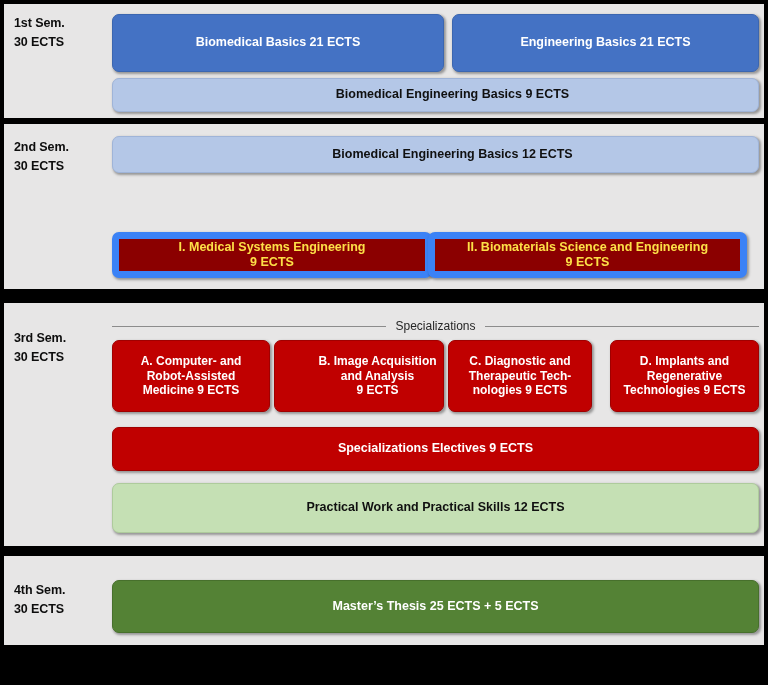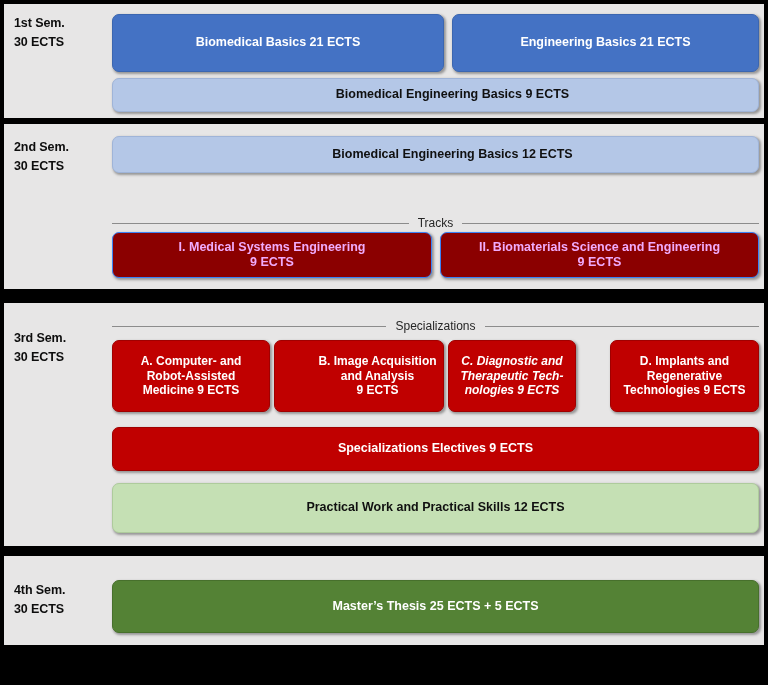--- a/index.html
+++ b/index.html
@@ -61,21 +61,21 @@
     justify-content: center;
     text-align: center;
     font-weight: bold;
     line-height: 1.22;
     padding: 2px 6px;
     box-shadow: 1.5px 1.5px 2.5px rgba(0,0,0,0.35);
   }
 
   .blue        { background: #4472C4; color: #ffffff; border: 1px solid #3b66b0; }
   .lightblue   { background: #B4C7E7; color: #101010; border: 1px solid #9fb4d8; padding-left: 40px; }
-  .darkred     { background: #8B0000; color: #f0abfc; border: 1px solid #3b82f6; }
+  .darkred     { background: #8B0000; color: #fde047; border: 7px solid #3b82f6; }
   .red         { background: #C00000; color: #ffffff; border: 1px solid #a00000; }
   .lightgreen  { background: #C5E0B4; color: #101010; border: 1px solid #aecb9c; }
   .green       { background: #548235; color: #ffffff; border: 1px solid #47702c; }
 
   
   #box-biomedical-basics  { left: 108px; top: 10px;  width: 332px; height: 58px; font-size: 12.5px; }
   #box-engineering-basics { left: 448px; top: 10px;  width: 307px; height: 58px; font-size: 12.5px; }
   #box-bme-basics-9       { left: 108px; top: 74px;  width: 647px; height: 34px; font-size: 12.5px; }
 
   #box-med-eng-individual {
@@ -96,26 +96,26 @@
     align-items: center;
     justify-content: center;
     text-align: center;
     z-index: 5;
   }
 
   
   #box-bme-basics-12  { left: 108px; top: 12px;  width: 647px; height: 37px; font-size: 12.5px; }
   #box-bme-electives  { left: 108px; top: 54px;  width: 647px; height: 37px; font-size: 12.5px; }
   #box-track-1        { left: 108px; top: 108px; width: 320px; height: 46px; font-size: 12.5px; }
-  #box-track-2        { left: 436px; top: 108px; width: 319px; height: 46px; font-size: 12.5px; }
+  #box-track-2        { left: 424px; top: 108px; width: 319px; height: 46px; font-size: 12.5px; }
 
   
   #box-spec-a { left: 108px; top: 37px;  width: 158px; height: 72px; font-size: 12px; }
   #box-spec-b { left: 270px; top: 37px;  width: 170px; height: 72px; font-size: 12px; padding-left: 43px; }
-  #box-spec-c { left: 444px; top: 37px;  width: 128px; height: 72px; font-size: 12px; font-style: italic; }
+  #box-spec-c { left: 444px; top: 37px;  width: 144px; height: 72px; font-size: 12px; }
   #box-spec-d { left: 606px; top: 37px;  width: 149px; height: 72px; font-size: 12px; }
   #box-spec-electives { left: 108px; top: 124px; width: 647px; height: 44px; font-size: 12.5px; }
   #box-practical-work { left: 108px; top: 180px; width: 647px; height: 50px; font-size: 12.5px; }
 
   
   #box-masters-thesis { left: 108px; top: 24px; width: 647px; height: 53px; font-size: 12.5px; }
 
   
   .divider {
     position: absolute;
@@ -161,25 +161,20 @@
 
   <div class="panel" id="panel-sem2">
     <div class="sem-label">
       <span class="ln">2nd Sem.</span>
       <span class="ln">30 ECTS</span>
     </div>
 
     <div class="box lightblue" id="box-bme-basics-12">Biomedical Engineering Basics 12 ECTS</div>
 
 
-    <div class="divider" id="divider-tracks">
-      <span class="rule rule-left"></span>
-      <span class="cap">Tracks</span>
-      <span class="rule rule-right"></span>
-    </div>
 
     <div class="box darkred" id="box-track-1">
       <div>
         <span>I. Medical Systems Engineering</span><br>
         <span>9 ECTS</span>
       </div>
     </div>
 
     <div class="box darkred" id="box-track-2">
       <div>

